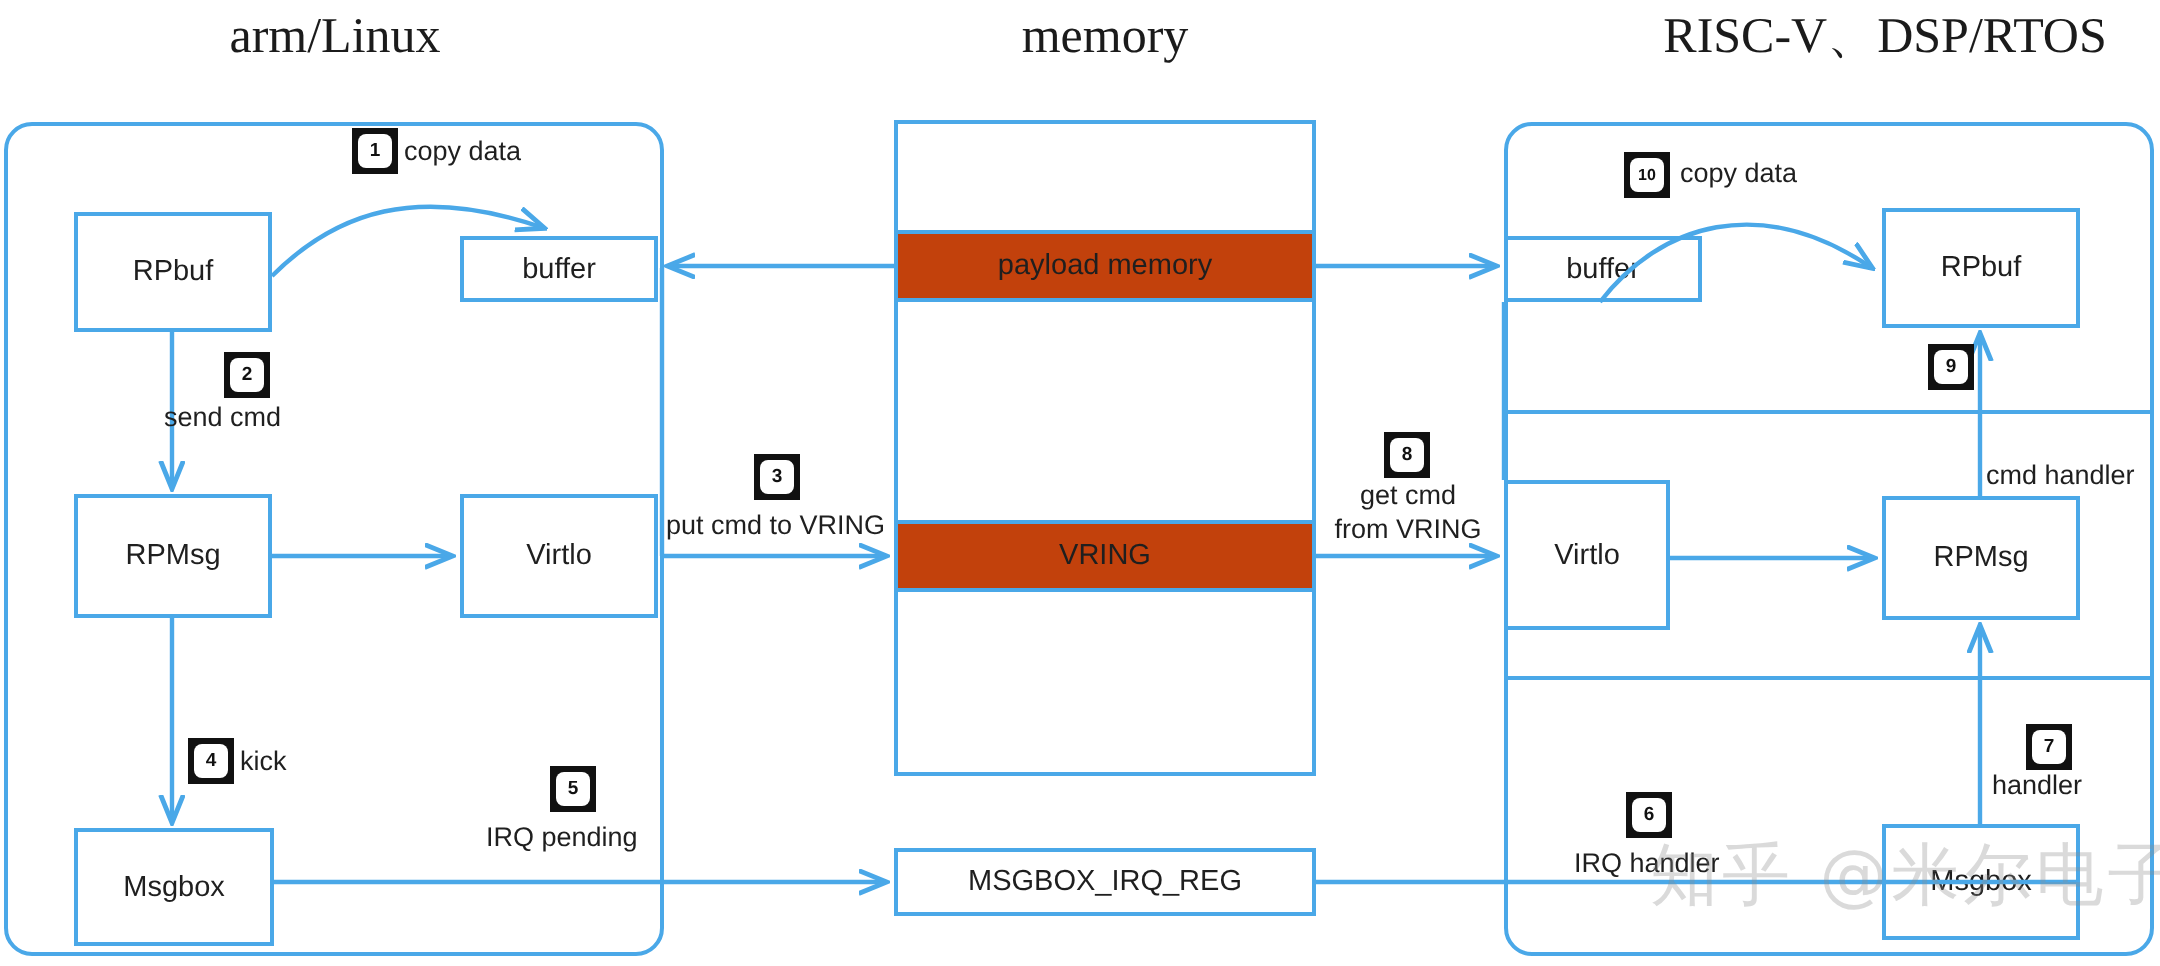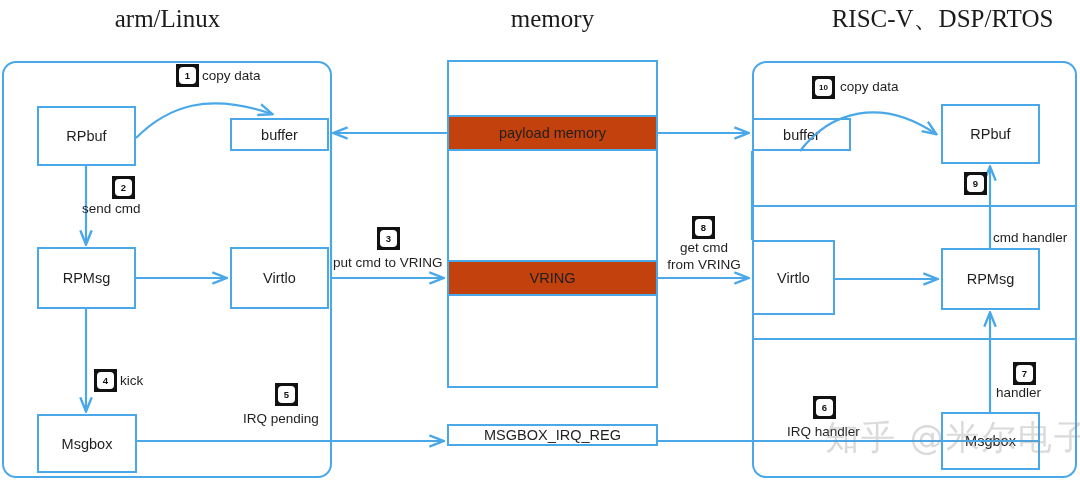--- a/index.html
+++ b/index.html
@@ -92,21 +92,21 @@
   <div class="rect" style="left:37px;top:106px;width:99px;height:60px;">RPbuf</div>
   <div class="rect" style="left:230px;top:118px;width:99px;height:33px;">buffer</div>
   <div class="rect" style="left:37px;top:247px;width:99px;height:62px;">RPMsg</div>
   <div class="rect" style="left:230px;top:247px;width:99px;height:62px;">Virtlo</div>
   <div class="rect" style="left:37px;top:414px;width:100px;height:59px;">Msgbox</div>
 
   <div class="rect tall" style="left:447px;top:60px;width:211px;height:328px;">
     <div class="band" style="top:53px;height:36px;">payload memory</div>
     <div class="band" style="top:198px;height:36px;">VRING</div>
   </div>
-  <div class="rect" style="left:447px;top:424px;width:211px;height:22px;">MSGBOX_IRQ_REG</div>
+  <div class="rect" style="left:447px;top:424px;width:211px;height:34px;">MSGBOX_IRQ_REG</div>
 
   <div class="rect" style="left:752px;top:118px;width:99px;height:33px;">buffer</div>
   <div class="rect" style="left:941px;top:104px;width:99px;height:60px;">RPbuf</div>
   <div class="rect" style="left:752px;top:240px;width:83px;height:75px;">Virtlo</div>
   <div class="rect" style="left:941px;top:248px;width:99px;height:62px;">RPMsg</div>
   <div class="rect" style="left:941px;top:412px;width:99px;height:58px;">Msgbox</div>
 
   <svg id="wires" viewBox="0 0 1080 483">
     <defs>
       <marker id="ah" markerWidth="7" markerHeight="7" refX="6.2" refY="3" orient="auto" markerUnits="strokeWidth">

